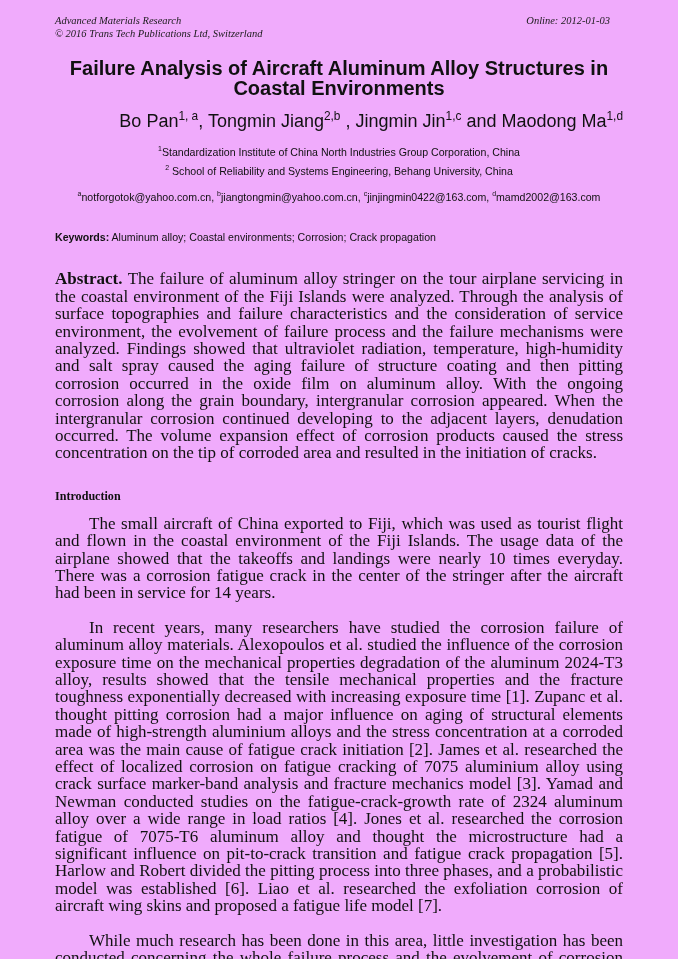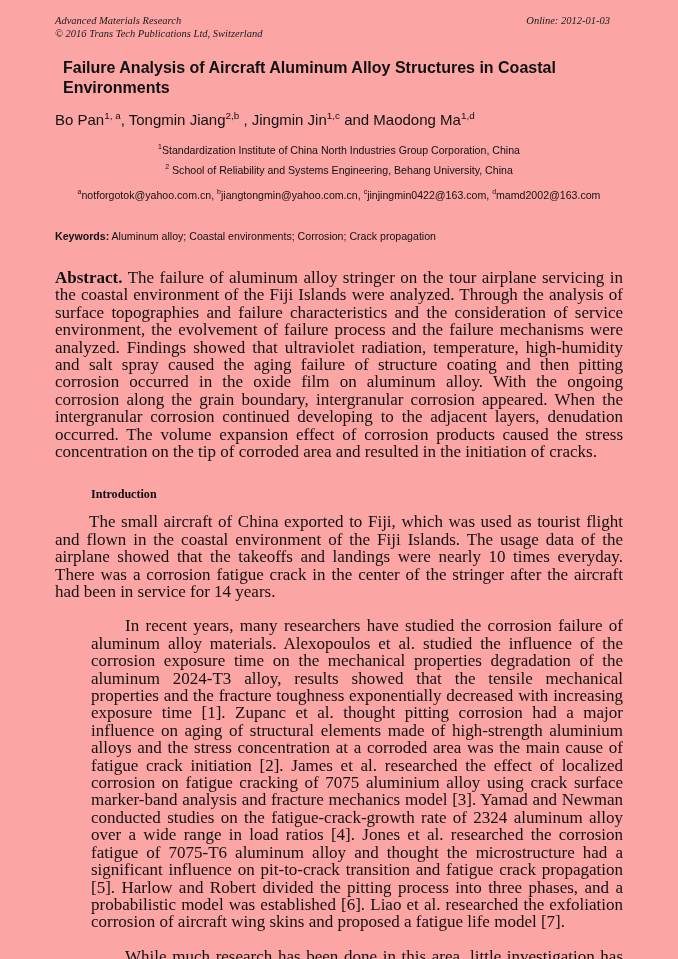--- a/index.html
+++ b/index.html
@@ -5,21 +5,21 @@
 <style>
   html, body {
     margin: 0;
     padding: 0;
     background: #ffffff;
   }
   .page {
     position: relative;
     width: 678px;
     height: 959px;
-    background: #fca5a5;
+    background: #f0abfc;
     box-sizing: border-box;
     padding: 14px 55px 0 55px;
     overflow: hidden;
     color: #111111;
   }
 
   
   .masthead {
     position: relative;
     font-family: "Liberation Serif", "DejaVu Serif", serif;
@@ -39,31 +39,32 @@
     top: 0;
     right: 13px;
     white-space: nowrap;
   }
 
   
   .title {
     margin-top: 18px;
     font-family: "Liberation Sans", "DejaVu Sans", sans-serif;
     font-weight: bold;
-    font-size: 16px;
+    font-size: 20px;
     line-height: 20px;
+    text-align: center;
     padding: 0 8px;
   }
 
   .authors {
     margin-top: 12px;
     font-family: "Liberation Sans", "DejaVu Sans", sans-serif;
-    font-size: 15px;
+    font-size: 18px;
     line-height: 19px;
-    text-align: left;
+    text-align: right;
   }
   .authors sup, .affil sup, .emails sup {
     font-size: 0.66em;
     vertical-align: super;
     line-height: 0;
   }
 
   .affil {
     margin-top: 12px;
     font-family: "Liberation Sans", "DejaVu Sans", sans-serif;
@@ -107,32 +108,30 @@
   }
   .abstract .ab-label {
     font-weight: bold;
   }
   .section-heading {
     margin-top: 26px;
     font-family: "Liberation Serif", "DejaVu Serif", serif;
     font-weight: bold;
     font-size: 12.1px;
     line-height: 17px;
-    margin-left: 36px;
   }
   .para {
     margin-top: 0;
     text-indent: 34px;
   }
   .para.first {
     margin-top: 10px;
   }
   .para + .para {
     margin-top: 0;
-    margin-left: 36px;
   }
 </style>
 </head>
 <body>
 
 <div class="page">
 
   <div class="masthead">
     <div class="journal-lines">
       <div class="journal-line">Advanced Materials Research</div>

